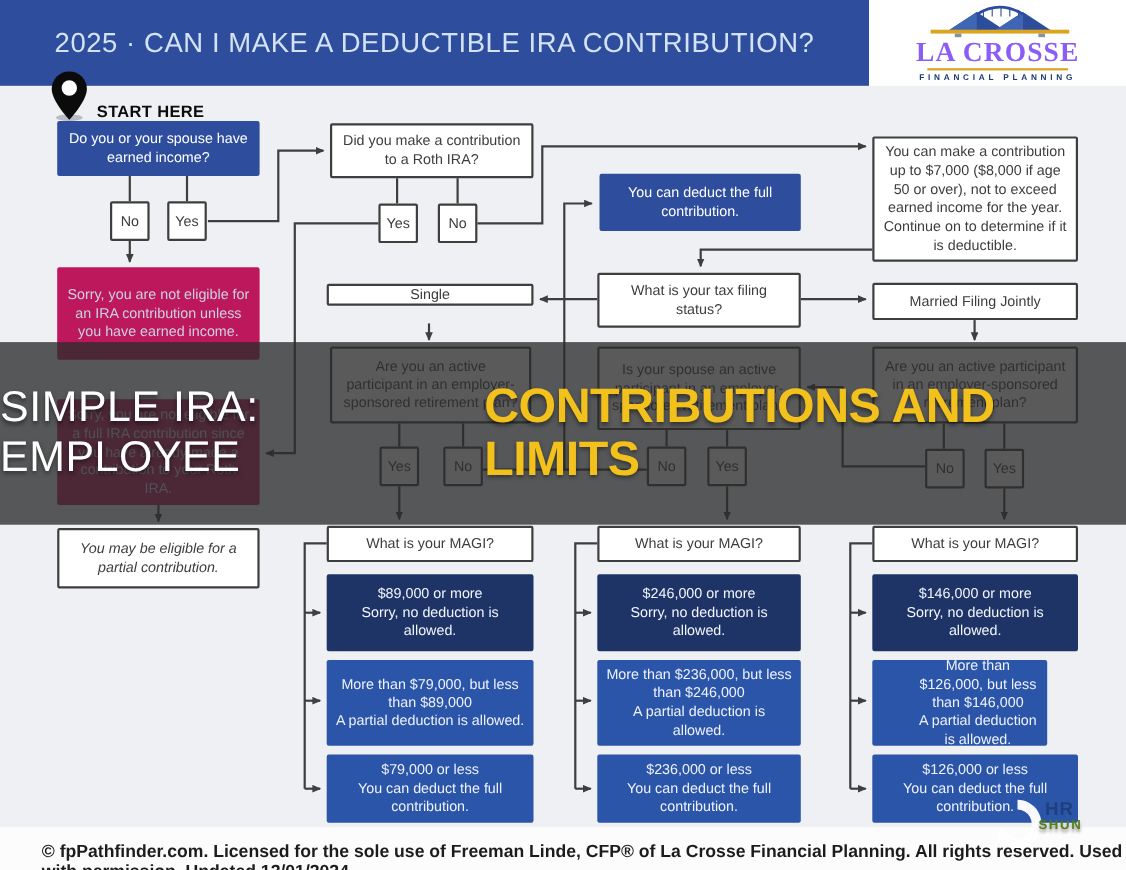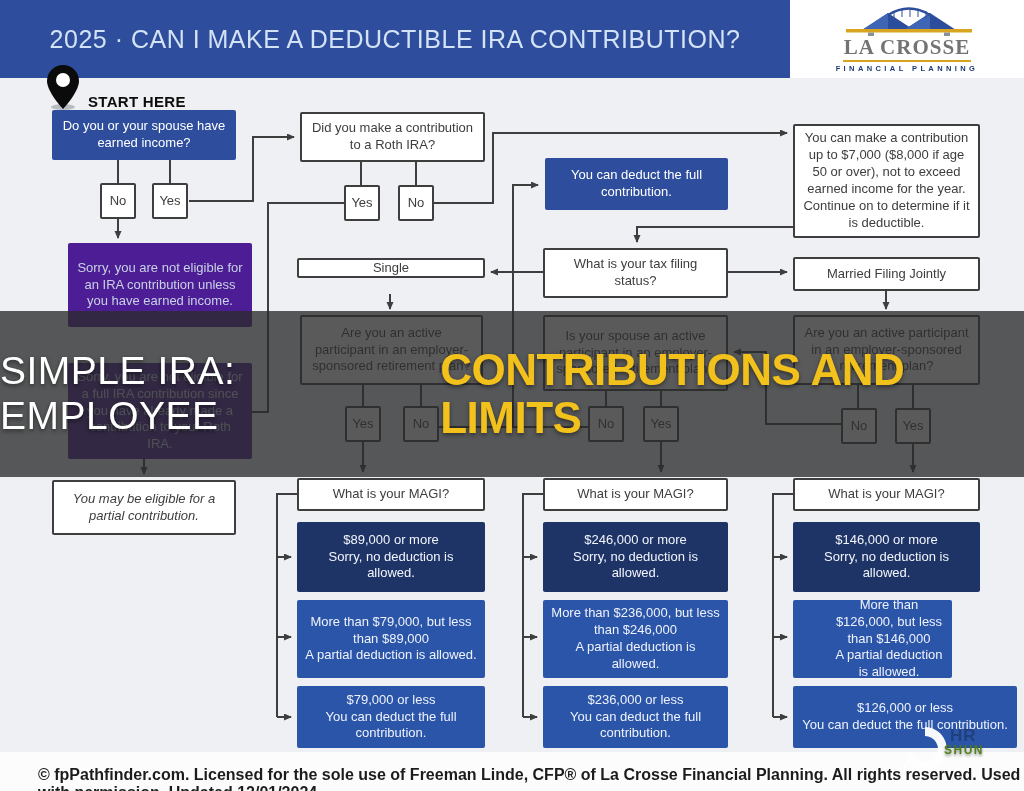--- a/index.html
+++ b/index.html
@@ -7,34 +7,34 @@
   #page{position:relative;width:1024px;height:791px;background:#eef0f3;overflow:hidden;}
 
   
   .header-bar{position:absolute;left:0;top:0;width:790px;height:78px;background:#2e4e9d;
     display:flex;align-items:center;justify-content:center;}
   .header-bar .title{color:#d3e3f5;font-size:25px;font-weight:400;letter-spacing:.5px;white-space:nowrap;}
   .header-notch{position:absolute;left:790px;top:27px;width:0;height:0;
     border-top:12px solid transparent;border-bottom:12px solid transparent;border-left:14px solid #2e4e9d;}
   .logo-panel{position:absolute;left:790px;top:0;width:234px;height:78px;background:#ffffff;
     display:flex;flex-direction:column;align-items:center;justify-content:center;}
-  .logo-name{font-family:"Liberation Serif",serif;font-weight:700;font-size:21px;color:#737373;letter-spacing:1px;line-height:1;margin-top:1px;text-align:right;}
+  .logo-name{font-family:"Liberation Serif",serif;font-weight:700;font-size:25px;color:#8b5cf6;letter-spacing:1px;line-height:1;margin-top:1px;text-align:right;}
   .logo-rule{width:128px;height:2px;background:#d9a520;margin:2px 0 2px 0;}
   .logo-tagline{font-size:7.5px;letter-spacing:3.4px;color:#1d3a74;font-weight:700;}
 
   
   .start-here{position:absolute;left:46px;top:64px;display:flex;align-items:flex-end;}
   .start-label{font-size:15px;font-weight:800;color:#0c0c0c;margin-left:8px;margin-bottom:0;letter-spacing:.3px;}
 
   
   .box{position:absolute;box-sizing:border-box;display:flex;align-items:center;justify-content:center;
     text-align:center;font-size:13px;line-height:1.3;border-radius:2px;padding:4px 8px;white-space:pre-line;}
   .box.white{background:#ffffff;border:2px solid #3e3e3e;color:#3d3d3d;}
   .box.blue{background:#2e4e9d;color:#ffffff;}
-  .box.dark{background:#4c1d95;color:#c9d2e4;margin-left:16px;}
+  .box.dark{background:#be185d;color:#c9d2e4;}
   .box.navy2{background:#1e3467;color:#f2f5fc;}
   .box.med{background:#2b55a8;color:#eef2fb;}
   .box.small{background:#ffffff;border:2px solid #3e3e3e;color:#3d3d3d;padding:0;}
   .res .amt{display:block;}
   .res .note{display:block;}
 
   
   #wires{position:absolute;left:0;top:0;pointer-events:none;}
 
   
@@ -188,21 +188,21 @@
   <div class="box white" style="left:793px;top:315px;width:187px;height:70px;">Are you an active participant in an employer-sponsored retirement plan?</div>
   <div class="box small" style="left:841px;top:408px;width:36px;height:36px;">No</div>
   <div class="box small" style="left:895px;top:408px;width:36px;height:36px;">Yes</div>
   <div class="box white" style="left:793px;top:478px;width:187px;height:33px;">What is your MAGI?</div>
   <div class="box navy2 res" style="left:793px;top:522px;width:187px;height:70px;">
     <div><span class="amt">$146,000 or more</span><span class="note">Sorry, no deduction is allowed.</span></div>
   </div>
   <div class="box med res" style="left:793px;top:600px;width:159px;height:78px;padding-left:41px;">
     <div><span class="amt">More than $126,000, but less than $146,000</span><span class="note">A partial deduction is allowed.</span></div>
   </div>
-  <div class="box med res" style="left:793px;top:686px;width:224px;height:62px;">
+  <div class="box med res" style="left:793px;top:686px;width:187px;height:62px;">
     <div><span class="amt">$126,000 or less</span><span class="note">You can deduct the full contribution.</span></div>
   </div>
 
   <div class="overlay-band">
     <div class="overlay-line1">SIMPLE IRA: EMPLOYEE</div>
     <div class="overlay-line2">CONTRIBUTIONS AND LIMITS</div>
   </div>
 
   <div class="footer-bar"></div>
   <div class="footer-text">© fpPathfinder.com. Licensed for the sole use of Freeman Linde, CFP® of La Crosse Financial Planning. All rights reserved. Used with permission. Updated 12/01/2024.</div>

